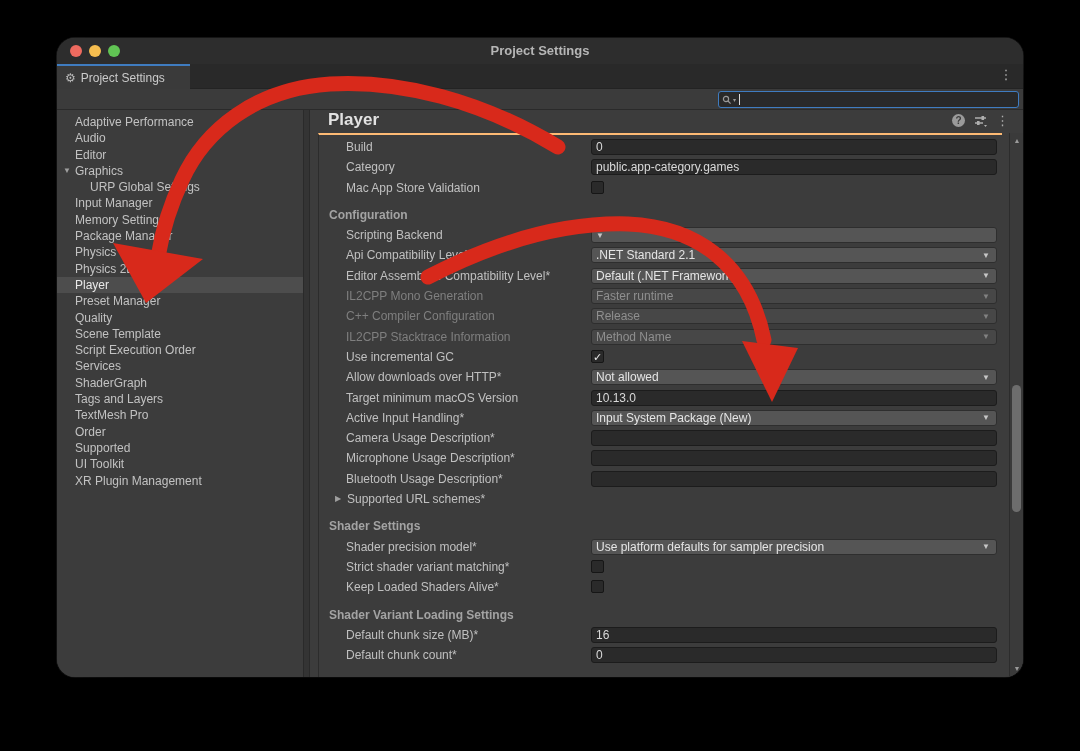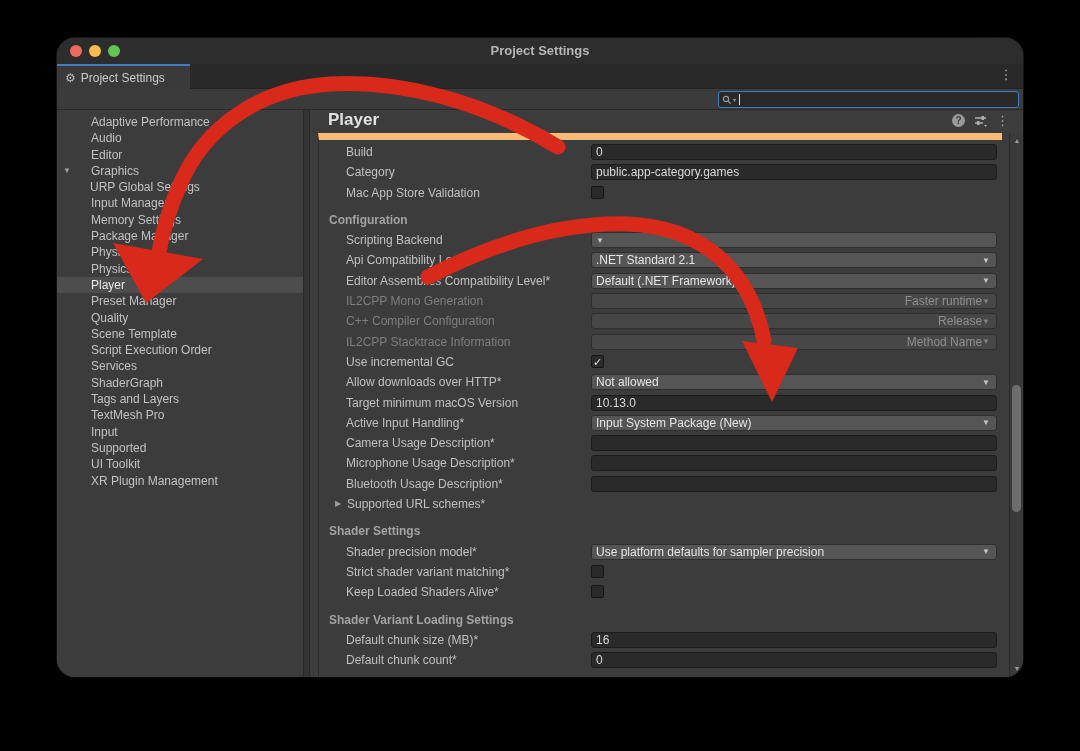--- a/index.html
+++ b/index.html
@@ -45,21 +45,21 @@
   .mag { display:flex; align-items:center; gap:1px; }
   .mag svg { display:block; }
   .mag .drop { font-size:6px; color:#9a9a9a; }
   .caret { width:1px; height:11px; background:#dcdcdc; margin-left:3px; }
   
   .body { position:absolute; left:0; top:72px; right:0; bottom:0; display:flex; }
   
   .sidebar { position:relative; width:246px; background:#3c3c3c; padding-top:4px; overflow:hidden; }
   .side-item {
     position:relative; height:16.3px; line-height:16.3px; font-size:12px;
-    color:#c2c2c2; padding-left:34px; white-space:nowrap; cursor:default;
+    color:#c2c2c2; padding-left:18px; white-space:nowrap; cursor:default;
   }
   .side-item.indent { padding-left:33px; }
   .side-item.selected { background:#4d4d4d; color:#e9e9e9; }
   .side-fold {
     position:absolute; left:4px; top:0; width:12px; font-size:8px; color:#9f9f9f;
     line-height:16.3px; text-align:center;
   }
   .splitter { width:7px; background:#343434; border-left:1px solid #2a2a2a; border-right:1px solid #2a2a2a; }
   
   .main { position:relative; flex:1; background:#3c3c3c; overflow:hidden; }
@@ -68,21 +68,21 @@
   .hdr-icons { position:absolute; right:14px; top:4px; display:flex; align-items:center; gap:9px; }
   .help-icon {
     width:13px; height:13px; border-radius:50%; background:#9a9a9a; color:#3c3c3c;
     font-size:10px; font-weight:bold; text-align:center; line-height:13px; cursor:default;
   }
   .preset-icon svg { display:block; }
   .kebab { color:#aeaeae; font-size:13px; line-height:13px; cursor:default; }
   
   .scrollview {
     position:absolute; left:8px; top:23px; width:684px; bottom:0;
-    border-left:1px solid #2c2c2c; border-top:7px solid #fdba74;
+    border-left:1px solid #2c2c2c; border-top:2px solid #fdba74;
     background:#3c3c3c; overflow:hidden; padding-top:2px;
   }
   .row { position:relative; height:20.3px; }
   .row .lbl {
     position:absolute; left:27px; top:0; height:20.3px; line-height:20.3px;
     font-size:12px; color:#c0c0c0; white-space:nowrap;
   }
   .row.disabled .lbl { color:#7f7f7f; }
   .row.hdr { margin-top:7px; }
   .row.hdr .lbl { left:10px; font-weight:bold; color:#a3a3a3; }
@@ -96,21 +96,21 @@
     height:16px; line-height:14px; font-size:12px; color:#d9d9d9;
     padding:0 4px; overflow:hidden; white-space:nowrap; cursor:text;
   }
   .dd {
     background:#555555; border:1px solid #2e2e2e; border-radius:3px;
     height:16px; display:flex; align-items:center; font-size:12px; color:#e5e5e5;
     padding:0 4px; cursor:default;
   }
   .dd .ddv { flex:1; overflow:hidden; white-space:nowrap; line-height:14px; }
   .dd .dda { font-size:8px; color:#c6c6c6; margin-right:2px; }
-  .row.disabled .dd { background:#474747; color:#8f8f8f;text-align:right; }
+  .row.disabled .dd { background:#474747; color:#8f8f8f; }
   .row.disabled .dd .dda { color:#828282; }
   .cbox {
     position:absolute; left:272px; top:3px; width:13px; height:13px;
     background:#2a2a2a; border:1px solid #161616; border-radius:2px;
     color:#e8e8e8; font-size:11px; line-height:12px; text-align:center; cursor:pointer;
   }
   
   .vscroll {
     position:absolute; right:0; top:23px; width:14px; bottom:0;
     background:#3a3a3a; border-left:1px solid #2c2c2c;
@@ -178,21 +178,21 @@
         <div class="side-item"><span>Physics 2D</span></div>
         <div class="side-item selected"><span>Player</span></div>
         <div class="side-item"><span>Preset Manager</span></div>
         <div class="side-item"><span>Quality</span></div>
         <div class="side-item"><span>Scene Template</span></div>
         <div class="side-item"><span>Script Execution Order</span></div>
         <div class="side-item"><span>Services</span></div>
         <div class="side-item"><span>ShaderGraph</span></div>
         <div class="side-item"><span>Tags and Layers</span></div>
         <div class="side-item"><span>TextMesh Pro</span></div>
-        <div class="side-item"><span>Input</span></div>
+        <div class="side-item"><span>Order</span></div>
         <div class="side-item"><span>Supported</span></div>
         <div class="side-item"><span>UI Toolkit</span></div>
         <div class="side-item"><span>XR Plugin Management</span></div>
       </div>
 
       <div class="splitter"></div>
 
       <div class="main">
         <div class="main-header">
           <div class="main-title">Player</div>

